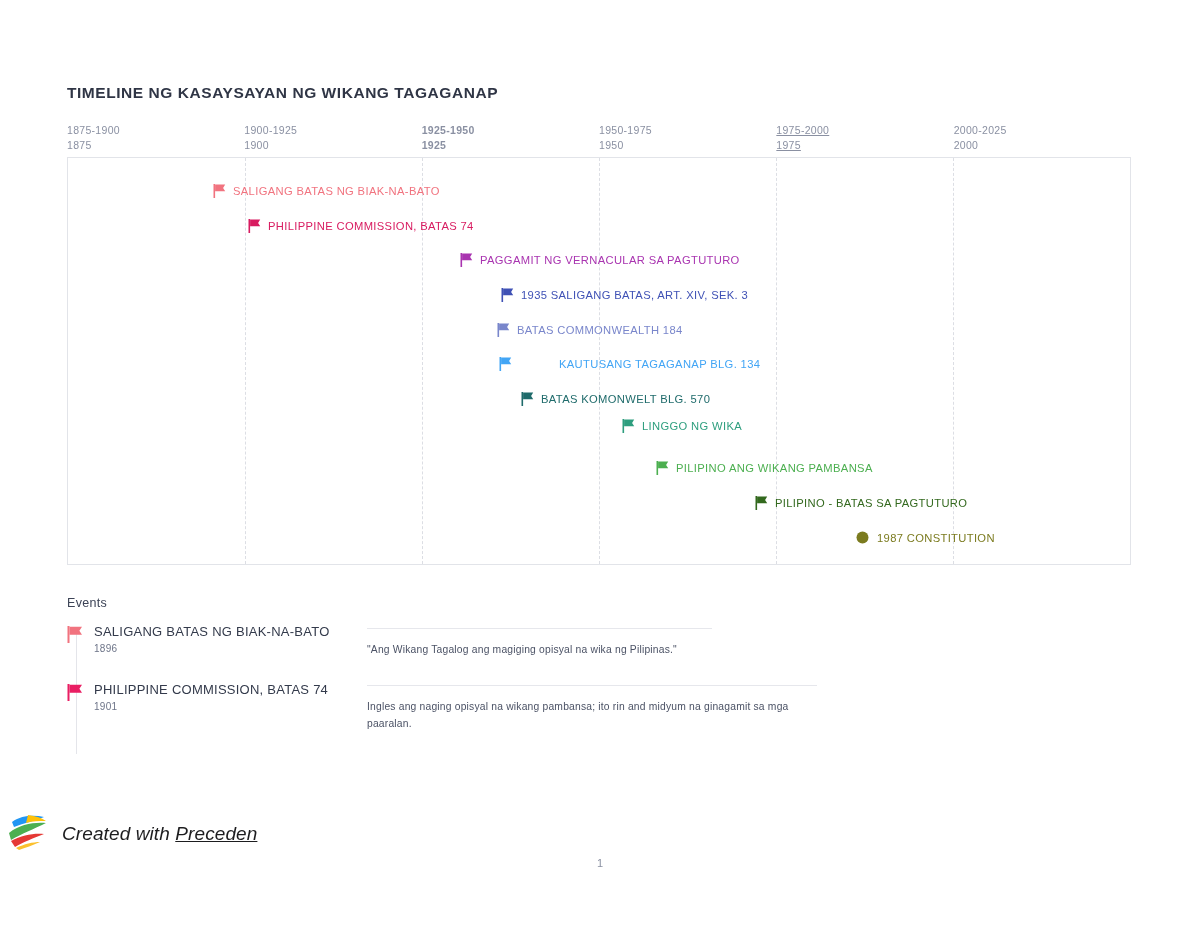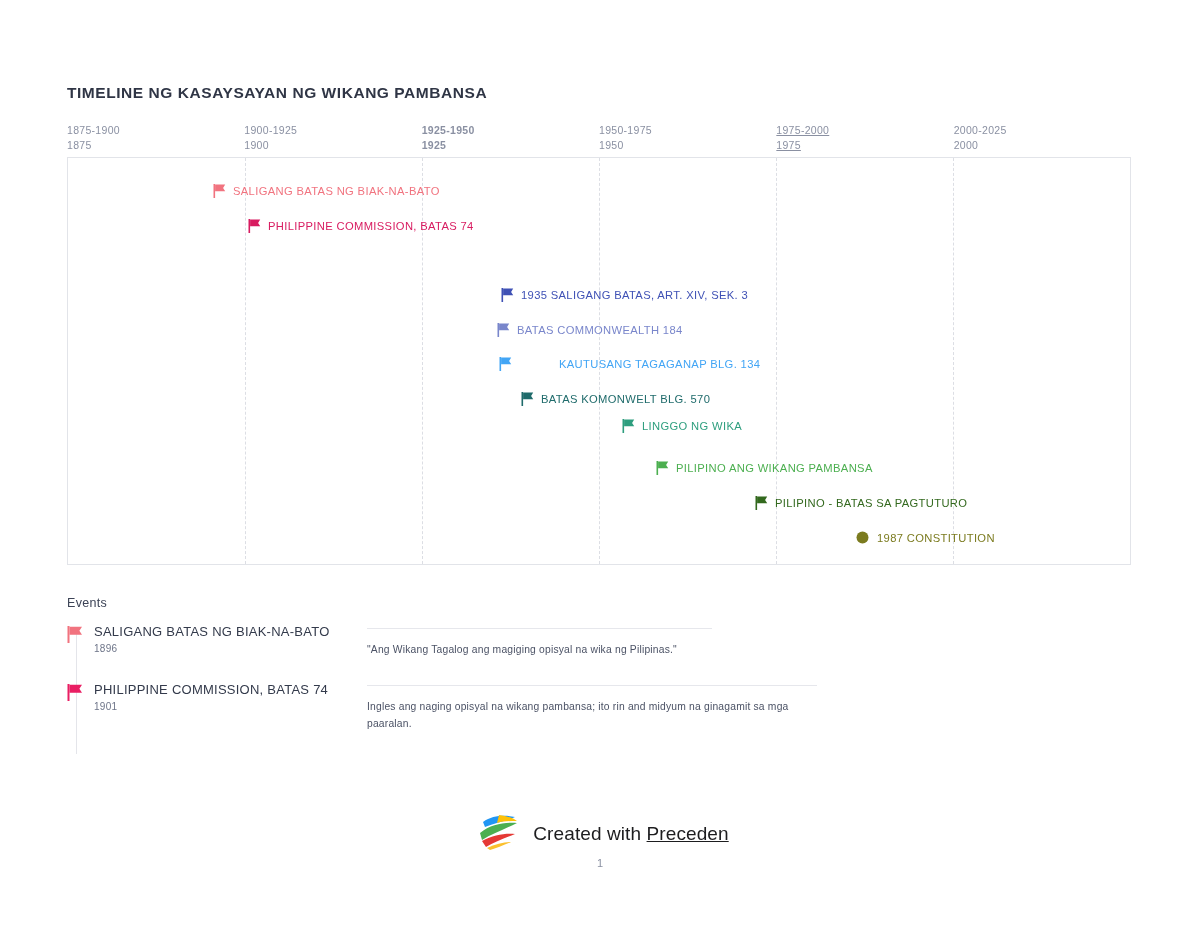--- a/index.html
+++ b/index.html
@@ -150,21 +150,21 @@
     height: 1px;
     background: #e6e7ec;
   }
 
   
   .footer {
     position: absolute;
     left: 6px;
     right: 0;
     top: 812px;
-    text-align: center;
+    font-style: italic;
   }
   .footer-inner {
     display: inline-flex;
     align-items: center;
     gap: 12px;
   }
   .footer-text {
     font-size: 19px;
     color: #1d1d1f;
     letter-spacing: 0.1px;
@@ -180,21 +180,21 @@
     text-align: center;
     font-size: 11px;
     color: #8a90a2;
   }
 </style>
 </head>
 <body>
 
 <div class="page">
 
-  <div class="title">TIMELINE NG KASAYSAYAN NG WIKANG PAMBANSA</div>
+  <div class="title">TIMELINE NG KASAYSAYAN NG WIKANG TAGAGANAP</div>
 
   <div class="axis" id="axis">
       <div class="axis-tick" style="left: 0%;">
         <span class="range">1875-1900</span>
         <span class="year">1875</span>
       </div>
       <div class="axis-tick" style="left: 16.667%;">
         <span class="range">1900-1925</span>
         <span class="year">1900</span>
       </div>
@@ -232,20 +232,29 @@
         <span class="ev-label" style="color: rgb(241, 115, 127);">SALIGANG BATAS NG BIAK-NA-BATO</span>
       </div>
       <div class="ev-row" style="left: 180px; top: 60px;">
         <span class="ev-icon">
           <svg width="13" height="14" viewBox="0 0 13 14">
             <rect x="0.5" y="0" width="1.6" height="14" fill="#d81b60"></rect>
             <path d="M2.1 0.6 H12.2 L10.1 3.9 L12.2 7.2 H2.1 Z" fill="#d81b60"></path>
           </svg>
         </span>
         <span class="ev-label" style="color: rgb(216, 27, 96);">PHILIPPINE COMMISSION, BATAS 74</span>
+      </div>
+      <div class="ev-row" style="left: 392px; top: 94px;">
+        <span class="ev-icon">
+          <svg width="13" height="14" viewBox="0 0 13 14">
+            <rect x="0.5" y="0" width="1.6" height="14" fill="#a934b0"></rect>
+            <path d="M2.1 0.6 H12.2 L10.1 3.9 L12.2 7.2 H2.1 Z" fill="#a934b0"></path>
+          </svg>
+        </span>
+        <span class="ev-label" style="color: rgb(169, 52, 176);">PAGGAMIT NG VERNACULAR SA PAGTUTURO</span>
       </div>
       <div class="ev-row" style="left: 419px; top: 129px; padding-left: 14px;">
         <span class="ev-icon">
           <svg width="13" height="14" viewBox="0 0 13 14">
             <rect x="0.5" y="0" width="1.6" height="14" fill="#3f51b5"></rect>
             <path d="M2.1 0.6 H12.2 L10.1 3.9 L12.2 7.2 H2.1 Z" fill="#3f51b5"></path>
           </svg>
         </span>
         <span class="ev-label" style="color: rgb(63, 81, 181);">1935 SALIGANG BATAS, ART. XIV, SEK. 3</span>
       </div>

